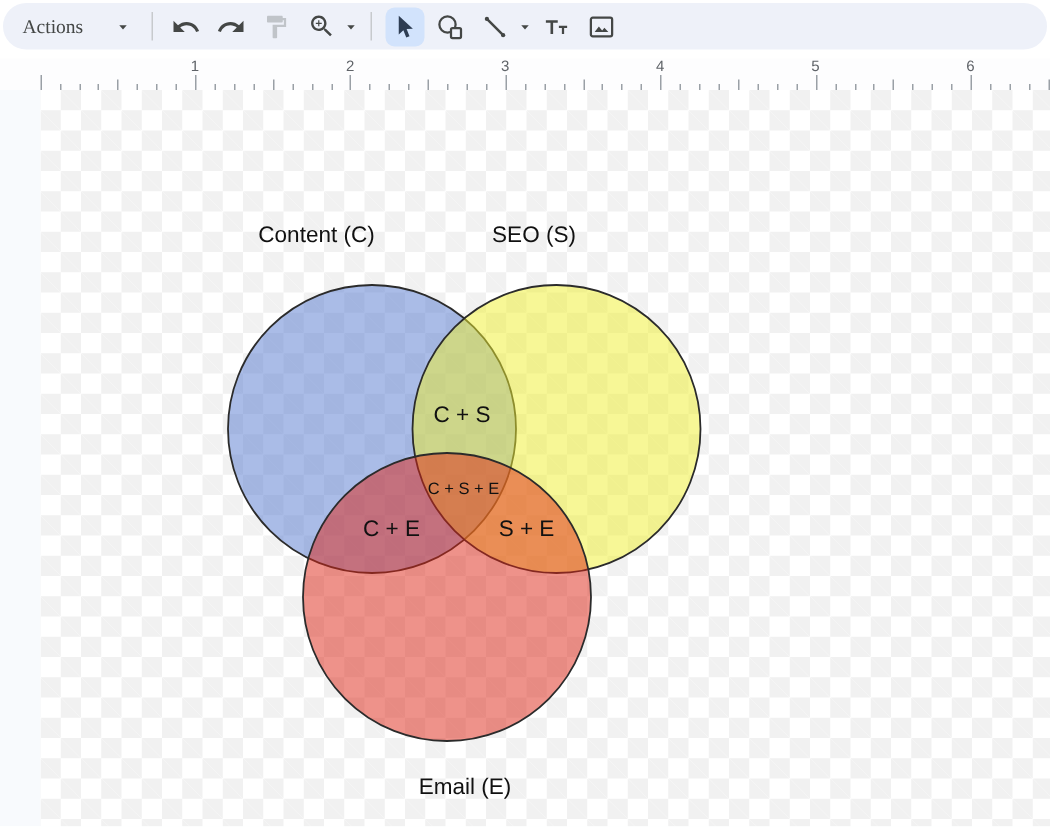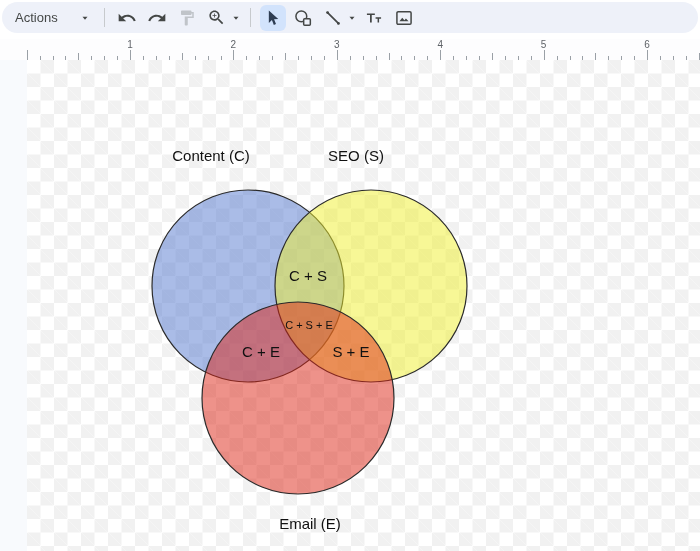--- a/index.html
+++ b/index.html
@@ -3,21 +3,21 @@
 <meta charset="utf-8">
 <style>
   html,body{margin:0;padding:0;background:#fff;}
   .screen{position:relative;width:700px;height:551px;background:#ffffff;overflow:hidden;
           font-family:"Liberation Sans","DejaVu Sans",sans-serif;}
 
   
   .toolbar{position:absolute;left:2px;top:2px;width:696px;height:31px;background:#eef1f9;
            border-radius:16px;display:flex;align-items:center;padding:0 8px 0 6px;box-sizing:border-box;}
   .actions-btn{display:flex;align-items:center;gap:22px;height:26px;padding:0 7px;border-radius:6px;
-               font-size:13px;color:#444746;cursor:pointer;white-space:nowrap;}
+               font-size:13px;color:#444746;cursor:pointer;white-space:nowrap;font-family:Liberation Serif, serif;}
   .tb-divider{width:1px;height:19px;background:#c7cacd;margin:0 7px;flex:none;}
   .tool{width:26px;height:26px;border-radius:6px;display:flex;align-items:center;justify-content:center;
         margin:0 2px;cursor:pointer;flex:none;}
   .tool.selected{background:#d2e3fc;}
   .caret-btn{width:13px;height:26px;display:flex;align-items:center;justify-content:center;cursor:pointer;flex:none;margin-left:-2px;}
   .tool svg,.caret-btn svg,.actions-btn svg{display:block;}
 
   
   .ruler{position:absolute;left:0;top:39px;width:700px;height:21px;background:#fdfdfe;
          border-bottom:1px solid #e0e3e7;box-sizing:content-box;}

